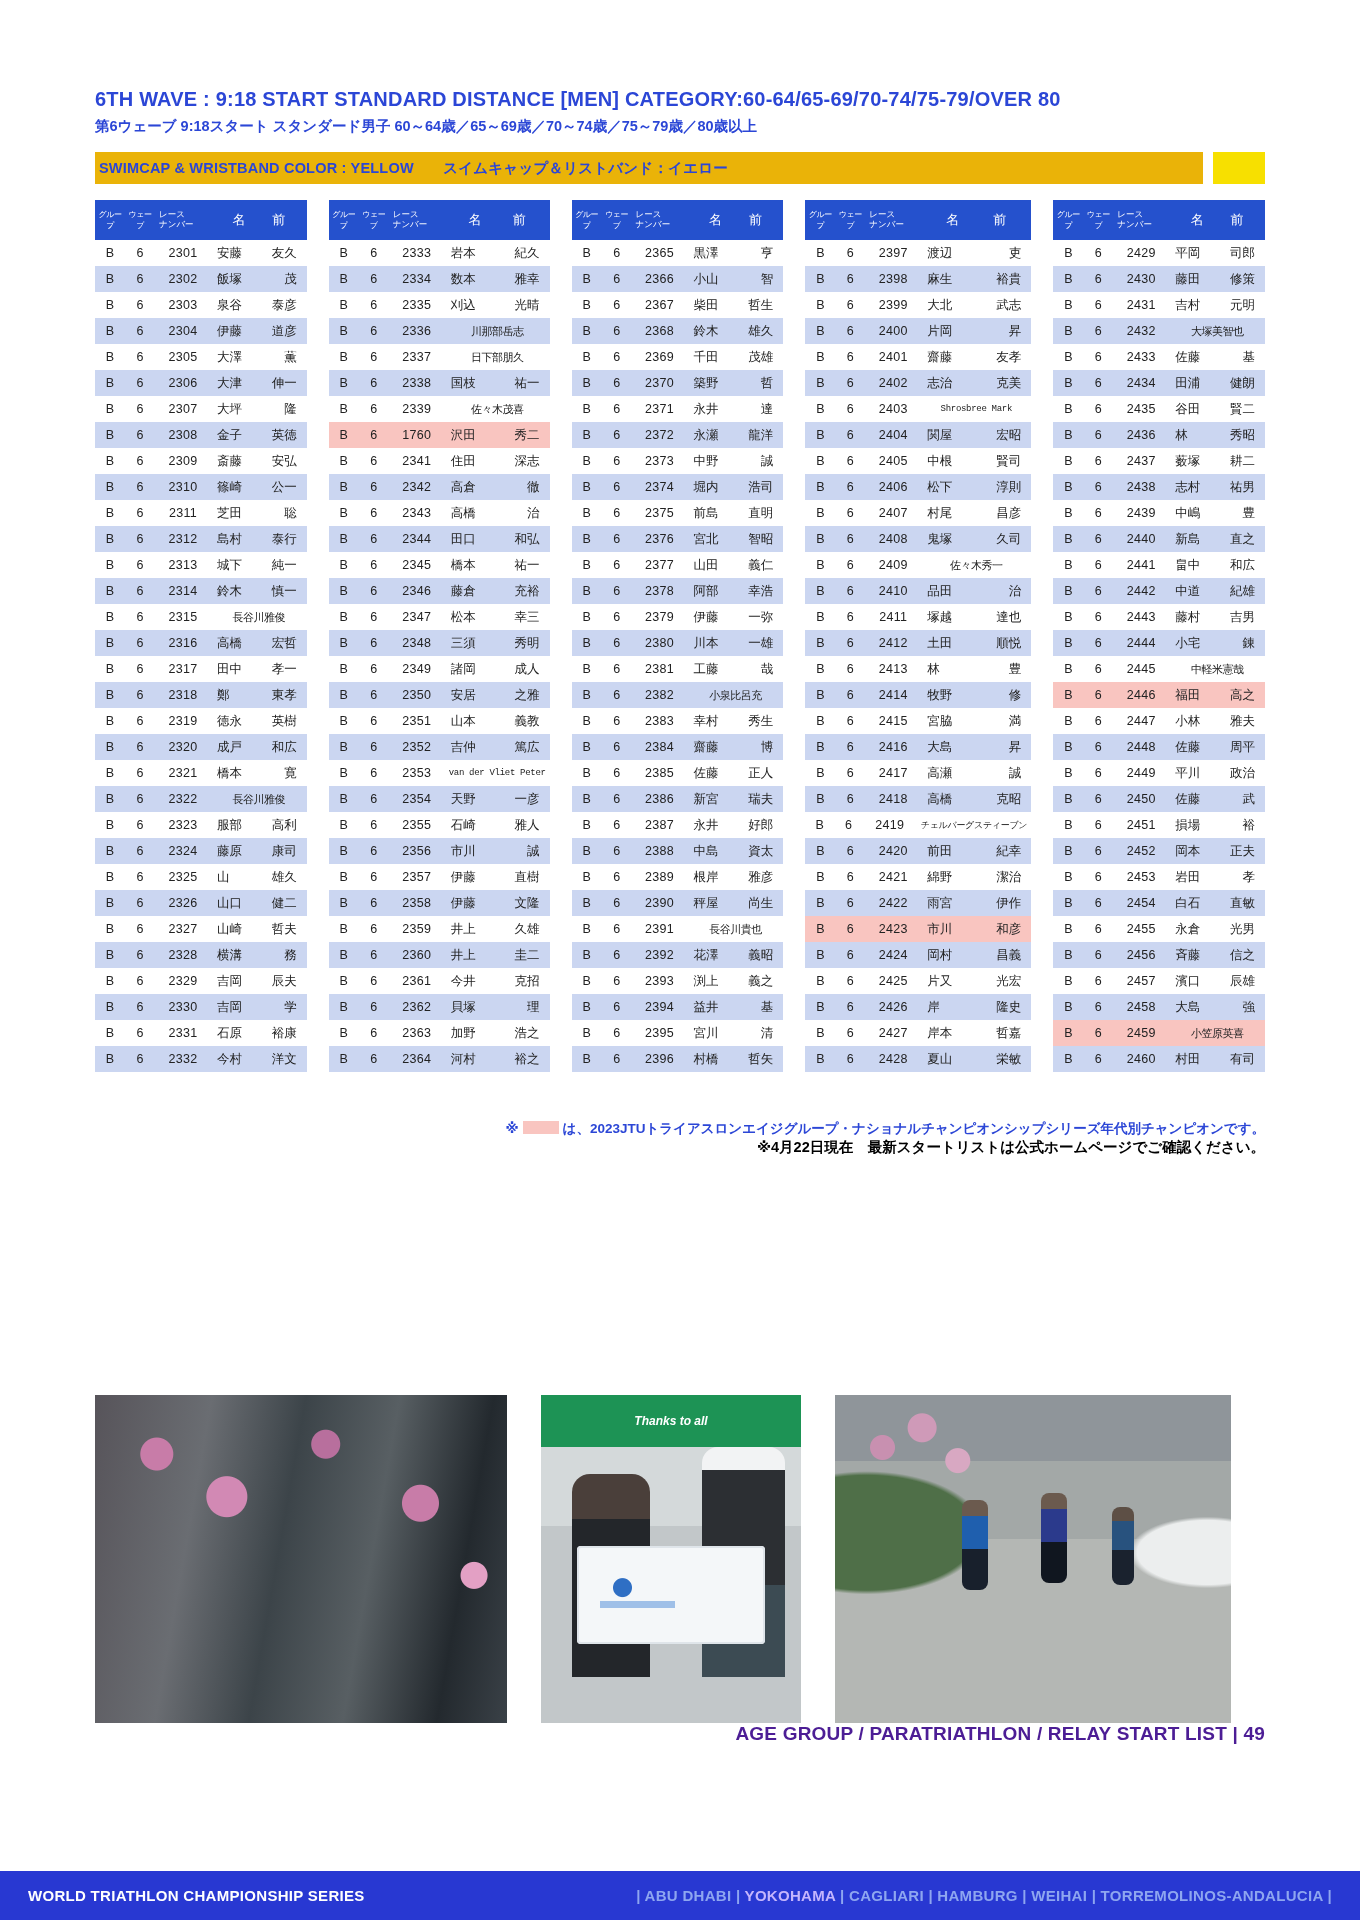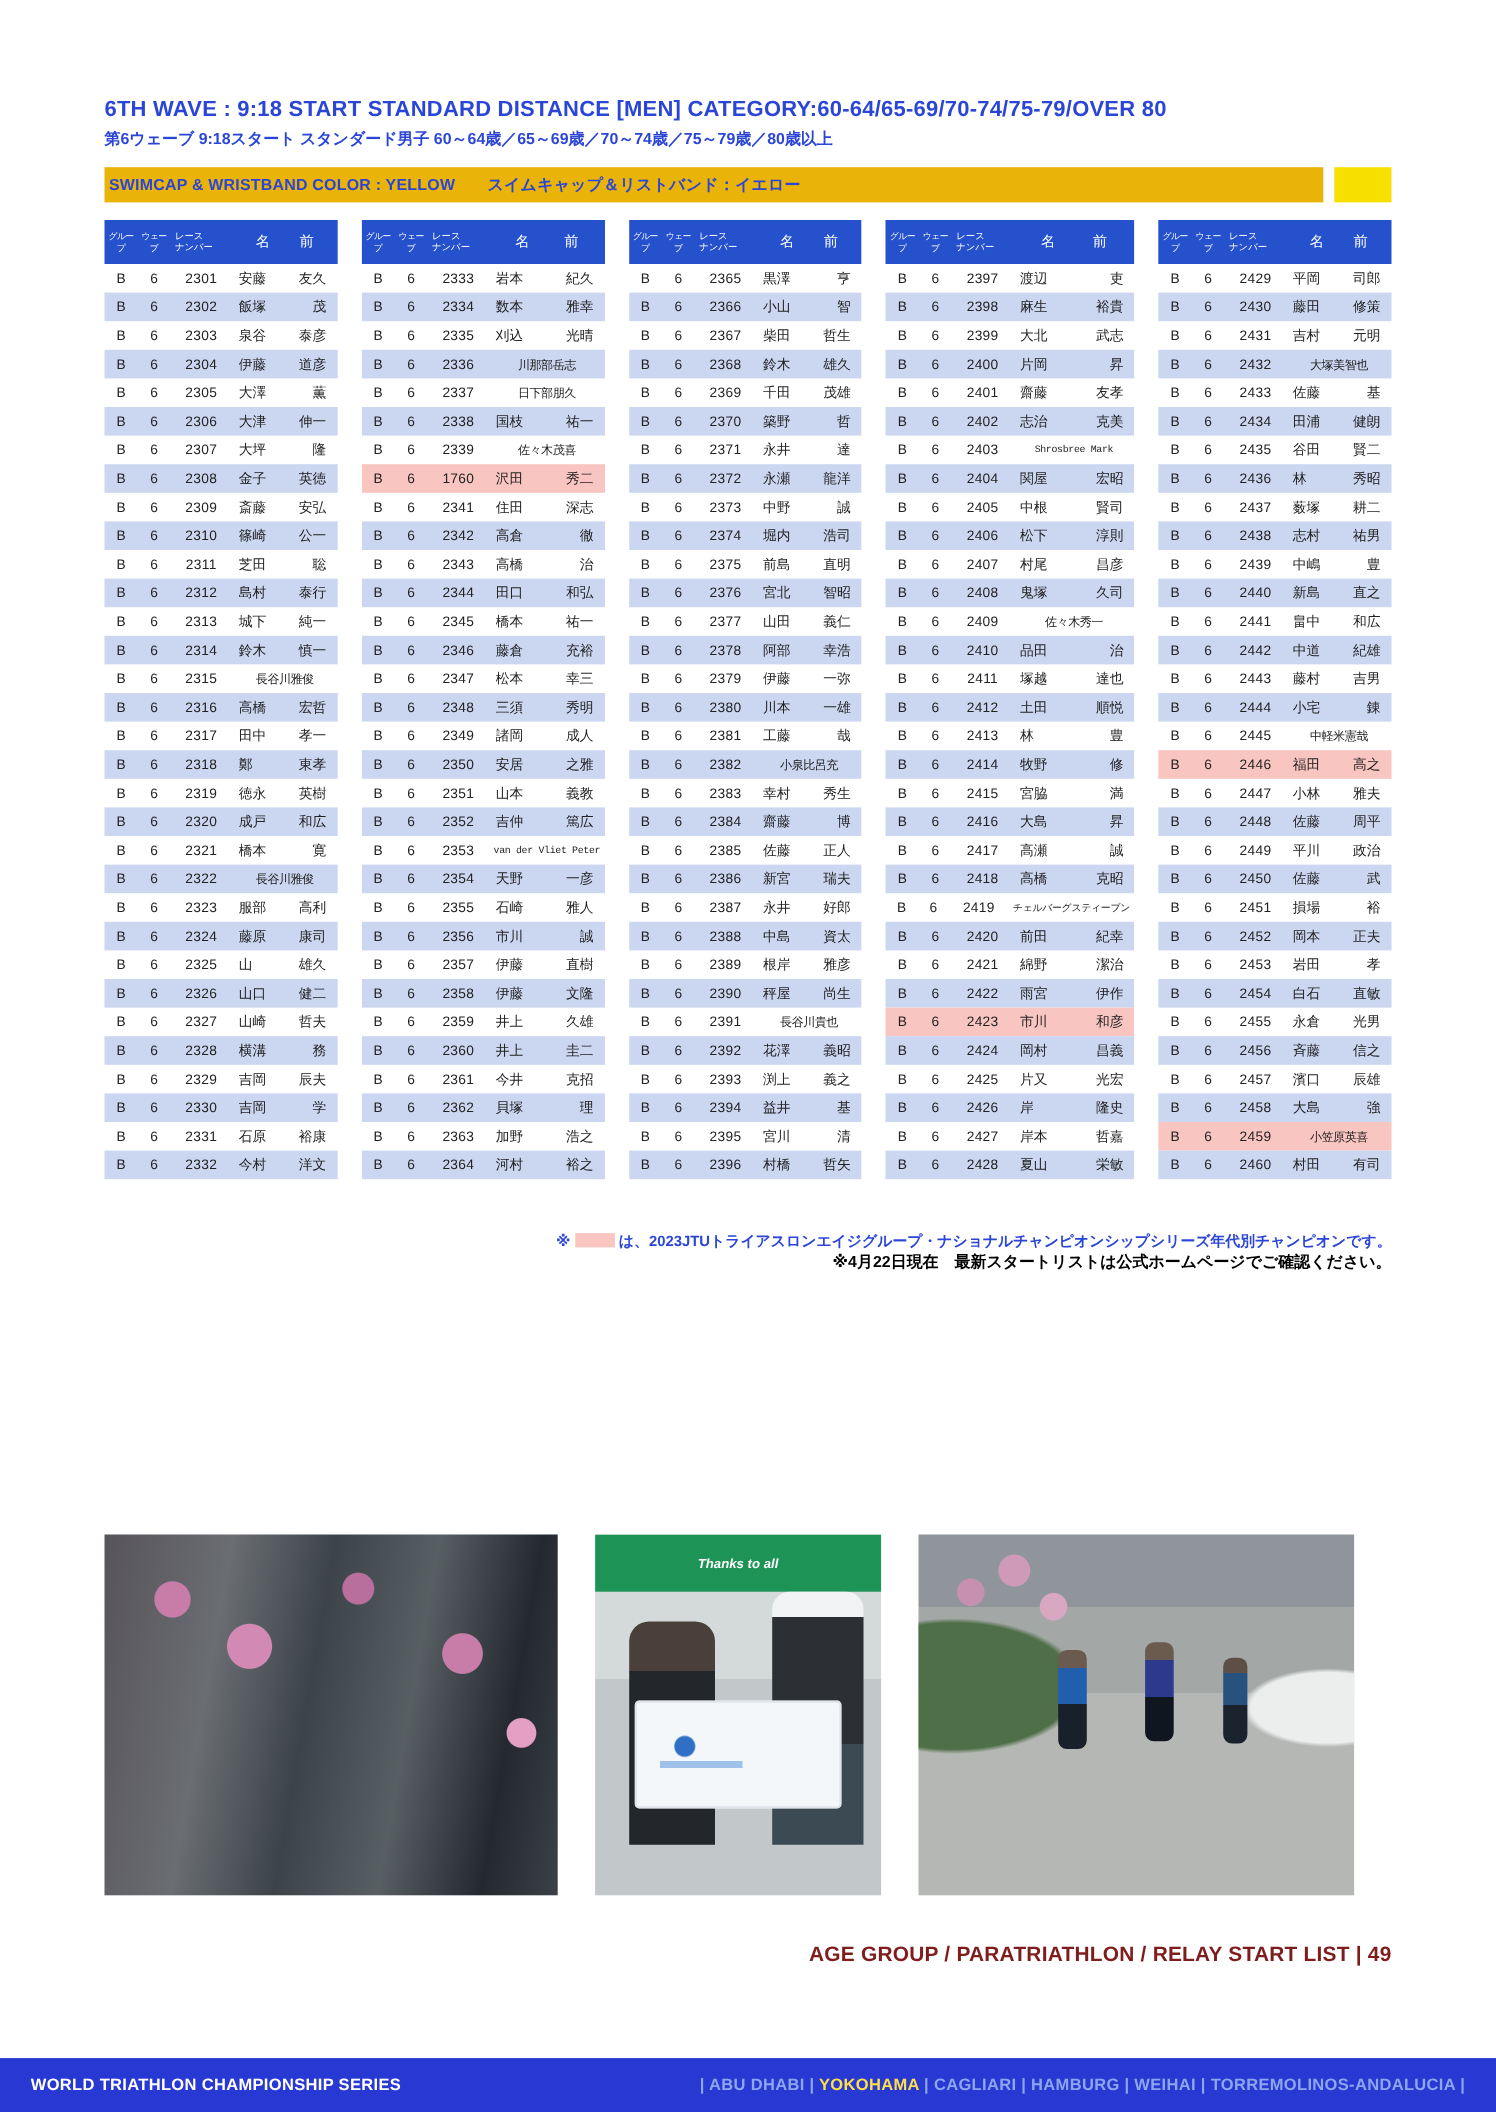--- a/index.html
+++ b/index.html
@@ -91,29 +91,29 @@
       radial-gradient(ellipse at 8% 42%, #4f6f48 0 110px, rgba(0,0,0,0) 118px),
       radial-gradient(ellipse at 94% 48%, #eceeee 0 70px, rgba(0,0,0,0) 78px),
       linear-gradient(180deg, #8f959a 0 20%, #a3a8a7 20% 44%, #b4b7b4 44% 100%);
   }
   .p3-runner { position:absolute; width:26px; height:90px; border-radius:8px; }
   .p3-r1 { left:32%; top:32%; background:linear-gradient(180deg,#6b5a4e 0 18%, #1f5fae 18% 55%, #18202c 55% 100%); }
   .p3-r2 { left:52%; top:30%; background:linear-gradient(180deg,#6b5a4e 0 18%, #2b3a8c 18% 55%, #10161f 55% 100%); }
   .p3-r3 { left:70%; top:34%; width:22px; height:78px; background:linear-gradient(180deg,#5d4f45 0 18%, #28527e 18% 55%, #1a222e 55% 100%); }
 
   
-  .footer-line { margin-top:44px; text-align:right; color:#7f1d1d; font-size:19px; font-weight:600; letter-spacing:0.2px; }
+  .footer-line { text-align:right; color:#4c1d95; font-size:19px; font-weight:600; letter-spacing:0.2px; }
   .bottom-bar {
     position:absolute; left:0; right:0; bottom:0; height:49px; background:#2838d2;
     display:flex; align-items:center; justify-content:space-between; padding:0 28px;
     font-size:15px; font-weight:bold; letter-spacing:0.3px;
   }
   .bb-brand { color:#ffffff; }
   .bb-cities { color:#8ea6f0; }
-  .bb-cities .current { color:#fde047; }
+  .bb-cities .current { color:#c4b5fd; }
 </style>
 </head>
 <body>
 
 <div class="content">
 
   <div class="page-title">6TH WAVE : 9:18 START STANDARD DISTANCE [MEN]  CATEGORY:60-64/65-69/70-74/75-79/OVER 80</div>
   <div class="page-subtitle">第6ウェーブ 9:18スタート  スタンダード男子  60～64歳／65～69歳／70～74歳／75～79歳／80歳以上</div>
 
   <div class="banner-row">

